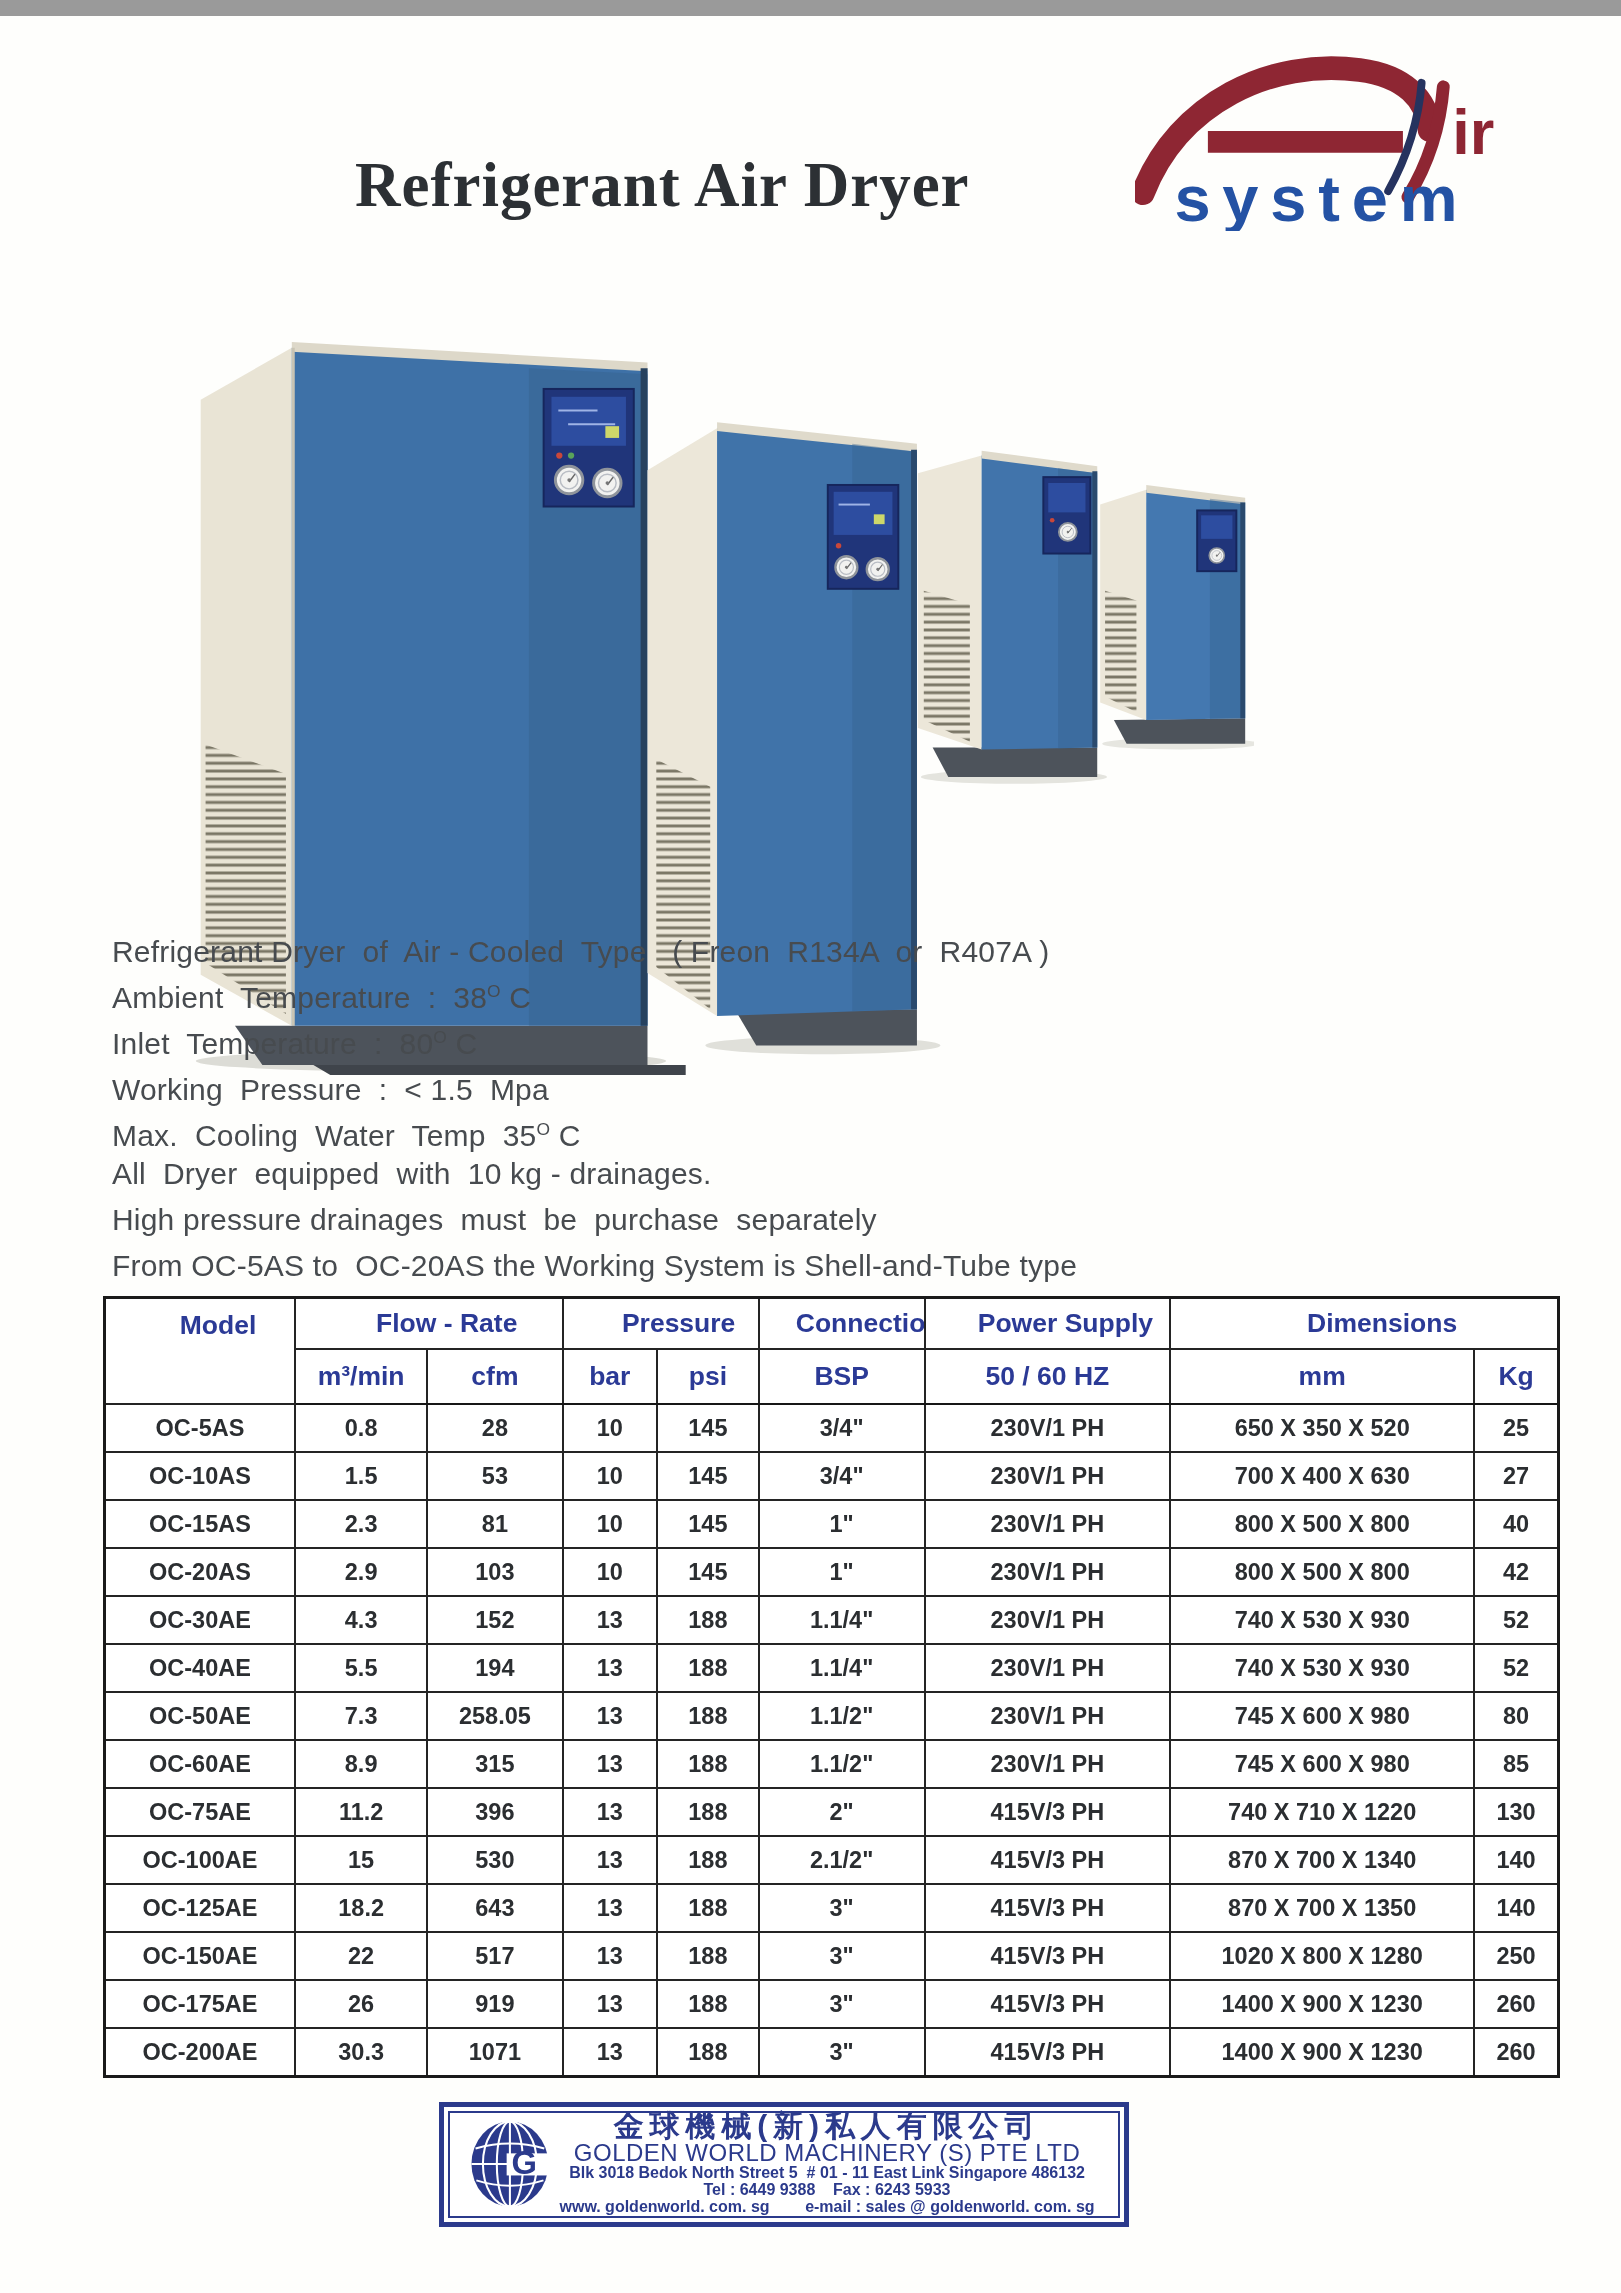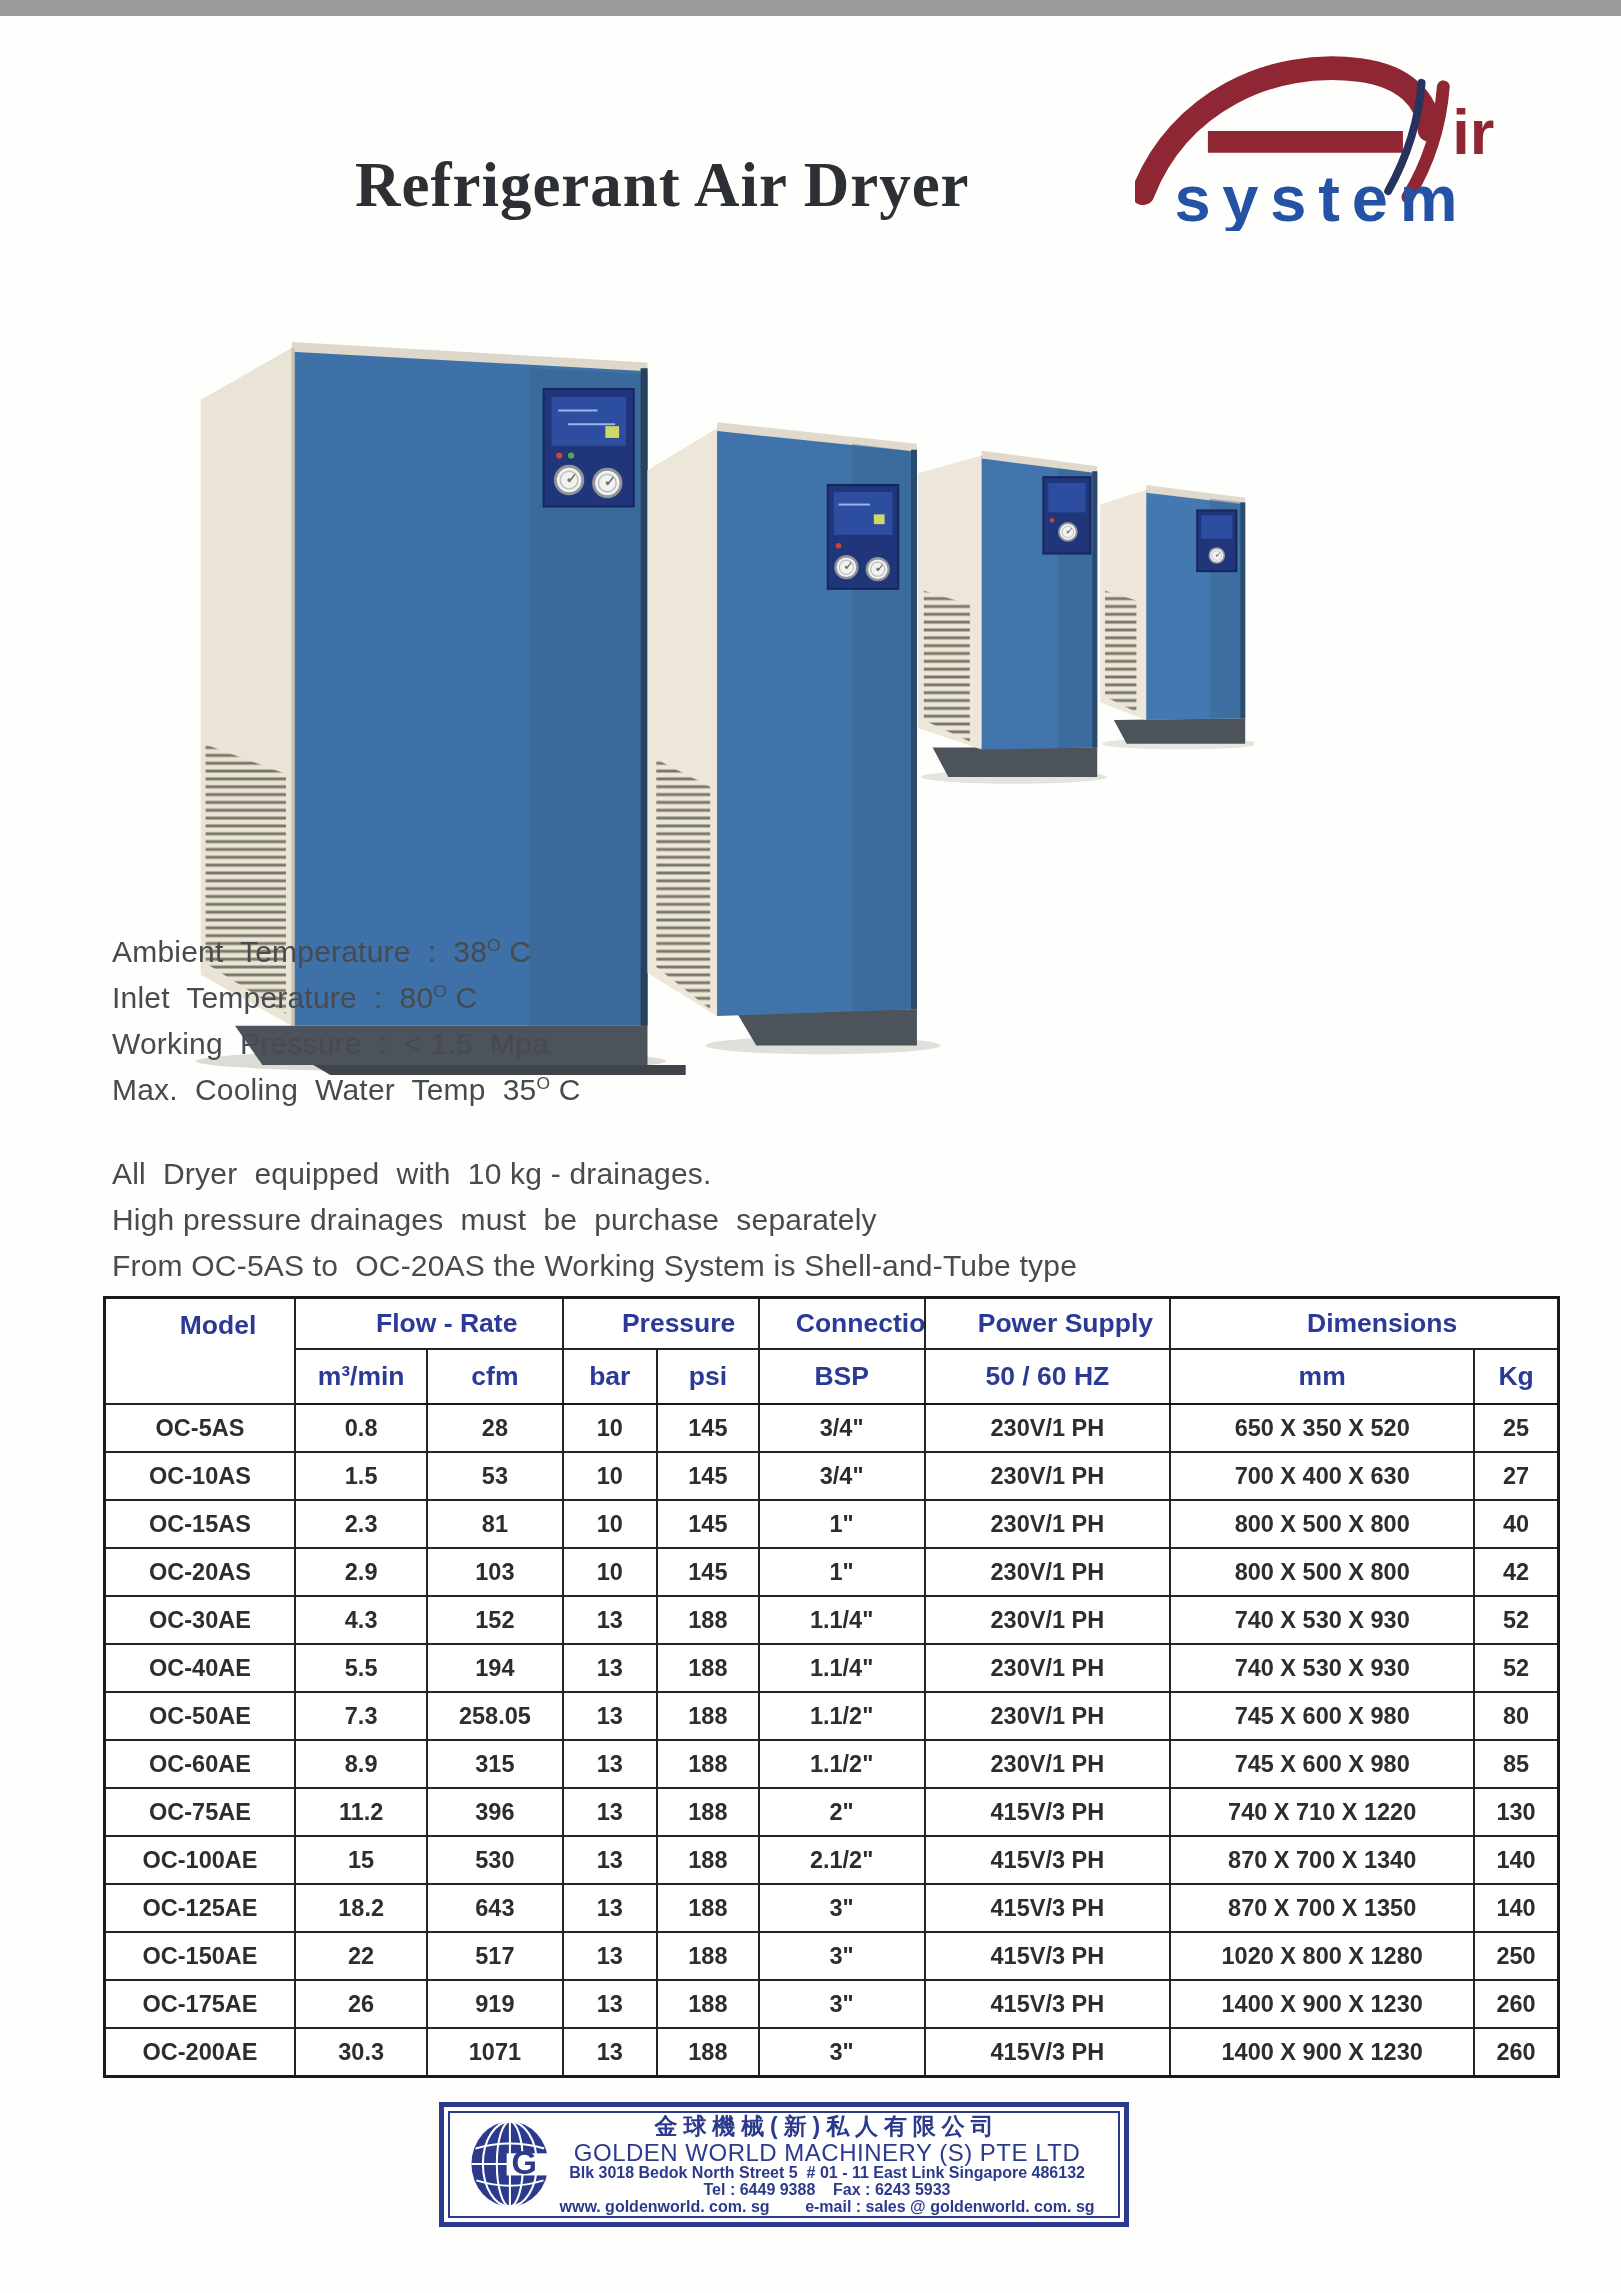--- a/index.html
+++ b/index.html
@@ -44,21 +44,21 @@
   .footer-box{
     position:absolute;left:439px;top:2086px;width:690px;height:125px;
     border:5.9px solid #2b3a8c;box-sizing:border-box;background:#fff;
   }
   .footer-inner{
     box-sizing:border-box;margin:3.9px;height:calc(100% - 7.8px);
     border:2px solid #2b3a8c;display:flex;align-items:center;
   }
   .globe{flex:0 0 auto;margin-left:19.6px;}
   .footer-text{flex:1 1 auto;text-align:center;color:#2b3a8c;padding-right:25.5px;}
-  .f-cn{font-size:23px;font-weight:700;line-height:26.5px;letter-spacing:5.9px;white-space:pre;}
+  .f-cn{font-size:30px;font-weight:700;line-height:26.5px;letter-spacing:5.9px;white-space:pre;}
   .f-en{font-size:24px;font-weight:400;line-height:25.5px;letter-spacing:0.5px;white-space:pre;}
   .f-sm{font-size:16px;font-weight:700;line-height:16.7px;white-space:pre;}
 </style>
 </head>
 <body>
 
 <div class="page">
 
   <h1 class="title">Refrigerant Air Dryer</h1>
 
@@ -159,20 +159,21 @@
       <polygon points="1126,178 1131,178 1131,398 1126,398" fill="#2a4a6e"></polygon>
       <g>
         <rect x="1082" y="186" width="40" height="62" fill="#20357a" stroke="#16265c" stroke-width="2"></rect>
         <rect x="1086" y="191" width="32" height="24" fill="#2d4da0"></rect>
         <use href="#gauge" transform="translate(1102,232) scale(0.55)"></use>
       </g>
     </g>
   </svg>
 
   <div class="specs">
+      <div class="text-line"><span>Refrigerant Dryer  of  Air - Cooled  Type   ( Freon  R134A  or  R407A )</span></div>
       <div class="text-line"><span>Ambient  Temperature  :  38</span><span class="sup">O</span><span> C</span></div>
       <div class="text-line"><span>Inlet  Temperature  :  80</span><span class="sup">O</span><span> C</span></div>
       <div class="text-line"><span>Working  Pressure  :  &lt; 1.5  Mpa</span></div>
       <div class="text-line"><span>Max.  Cooling  Water  Temp  35</span><span class="sup">O</span><span> C</span></div>
     </div>
 
   <div class="notes">
       <div class="text-line">All  Dryer  equipped  with  10 kg - drainages.</div>
       <div class="text-line">High pressure drainages  must  be  purchase  separately</div>
       <div class="text-line">From OC-5AS to  OC-20AS the Working System is Shell-and-Tube type</div>

